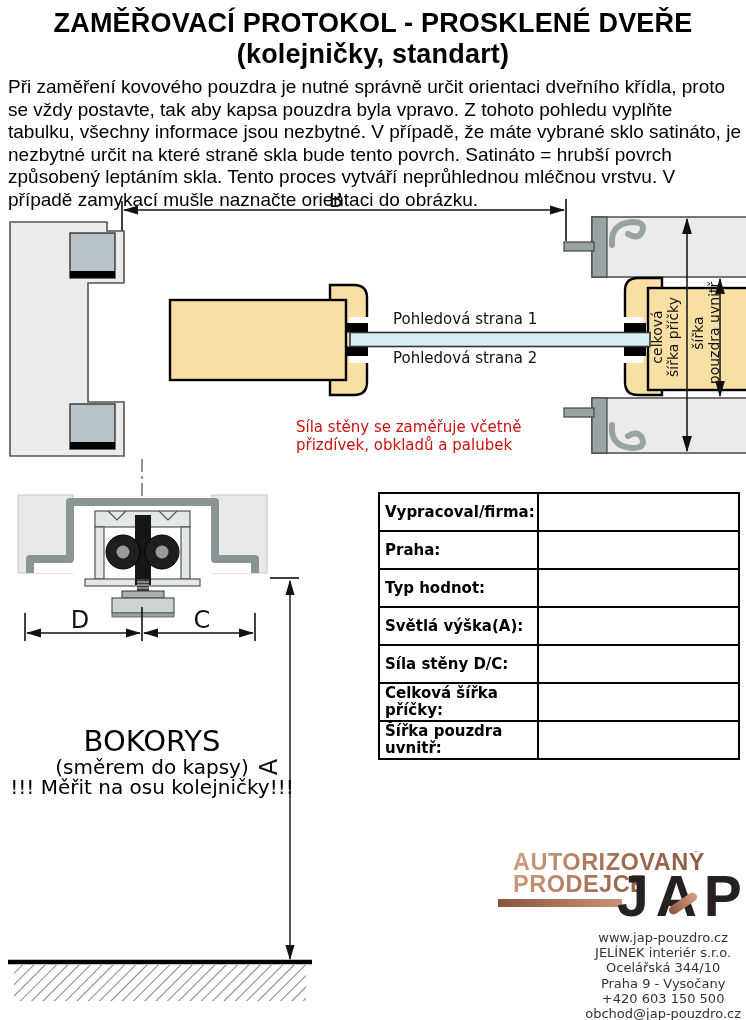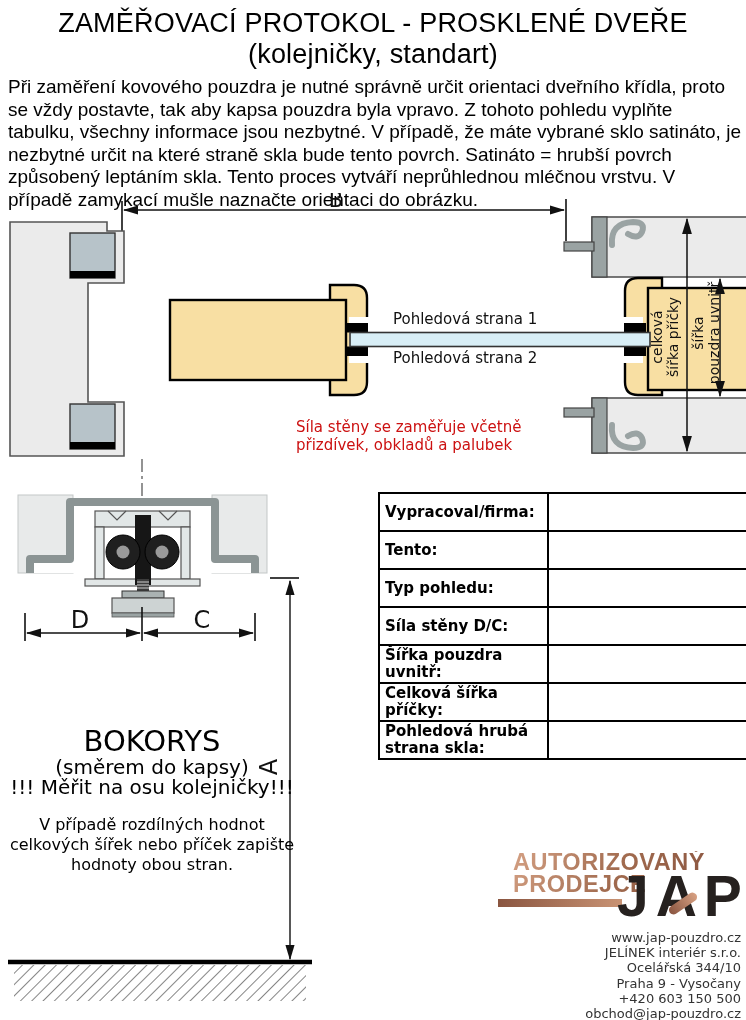--- a/index.html
+++ b/index.html
@@ -2,37 +2,37 @@
 <html><head>
 <meta charset="utf-8">
 <style>
   html,body{margin:0;padding:0;}
   body{
     width:746px;height:1020px;position:relative;background:#ffffff;
     font-family:"DejaVu Sans",sans-serif;color:#000;overflow:hidden;
   }
   .title{
     position:absolute;top:8px;left:0;width:746px;text-align:center;
-    font-family:"Liberation Sans",sans-serif;font-weight:normal;
+    font-family:"Liberation Sans",sans-serif;font-weight:bold;
     font-size:27px;line-height:31px;letter-spacing:0.2px;
   }
   .intro{
     position:absolute;top:76px;left:8px;width:733px;
     font-family:"Liberation Sans",sans-serif;font-size:19px;line-height:22.6px;
   }
   .svg-abs{position:absolute;}
   
   table.form-table{
     position:absolute;left:378px;top:492px;border-collapse:collapse;
     table-layout:fixed;width:359px;
   }
   table.form-table td{border:2px solid #000;height:34px;vertical-align:middle;}
   td.lbl{
     width:150px;font-weight:bold;font-size:15px;line-height:17px;
-    padding:1px 12px 1px 5px;font-family:"DejaVu Sans",sans-serif;
+    padding:1px 2px 1px 5px;font-family:"DejaVu Sans",sans-serif;
   }
   td.val{width:197px;}
   
   .bokorys{
     position:absolute;left:2px;top:724px;width:300px;text-align:center;
     font-family:"DejaVu Sans",sans-serif;
   }
   .bokorys-title{font-size:29px;line-height:34px;}
   .bokorys-sub{font-size:20px;line-height:19.5px;}
   .bokorys-note{font-size:16px;line-height:20px;margin-top:18px;}
@@ -52,21 +52,21 @@
     position:absolute;left:617px;top:866px;
     font-family:"Liberation Sans",sans-serif;font-weight:bold;
     font-size:57px;line-height:60px;letter-spacing:7px;color:#26211f;
   }
   .jap-slash{
     position:absolute;left:667px;top:899px;width:32px;height:9px;
     background:linear-gradient(90deg,#8a5540,#d8a183);
     transform:rotate(-34deg);border-radius:5px;
   }
   .contact{
-    position:absolute;right:5px;top:930px;text-align:right;
+    position:absolute;right:5px;top:930px;text-align:center;
     font-size:13px;line-height:15.2px;color:#333;
     font-family:"DejaVu Sans",sans-serif;white-space:nowrap;
   }
 </style>
 </head>
 <body>
 
 <div class="title">
   <div>ZAMĚŘOVACÍ PROTOKOL - PROSKLENÉ DVEŘE</div>
   <div>(kolejničky, standart)</div>
@@ -203,51 +203,50 @@
   <g>
     <line x1="8" y1="507" x2="312" y2="507" stroke="#000" stroke-width="4.5"></line>
     <rect x="14" y="510" width="292" height="36" fill="url(#hatchP)"></rect>
   </g>
 </svg>
 
 <div class="bokorys">
   <div class="bokorys-title">BOKORYS</div>
   <div class="bokorys-sub">(směrem do kapsy)</div>
   <div class="bokorys-sub">!!! Měřit na osu kolejničky!!!</div>
-  <div class="bokorys-note">V případě rozdílných hodnot celkových šířek nebo příček zapište hodnoty obou stran.</div>
 </div>
 
 <table class="form-table">
   <tbody>
     <tr>
       <td class="lbl">Vypracoval/firma:</td>
       <td class="val"></td>
     </tr>
     <tr>
-      <td class="lbl">Tento:</td>
-      <td class="val"></td>
-    </tr>
-    <tr>
-      <td class="lbl">Typ pohledu:</td>
+      <td class="lbl">Praha:</td>
+      <td class="val"></td>
+    </tr>
+    <tr>
+      <td class="lbl">Typ hodnot:</td>
+      <td class="val"></td>
+    </tr>
+    <tr>
+      <td class="lbl">Světlá výška(A):</td>
       <td class="val"></td>
     </tr>
     <tr>
       <td class="lbl">Síla stěny D/C:</td>
       <td class="val"></td>
     </tr>
     <tr>
+      <td class="lbl">Celková šířka příčky:</td>
+      <td class="val"></td>
+    </tr>
+    <tr>
       <td class="lbl">Šířka pouzdra uvnitř:</td>
-      <td class="val"></td>
-    </tr>
-    <tr>
-      <td class="lbl">Celková šířka příčky:</td>
-      <td class="val"></td>
-    </tr>
-    <tr>
-      <td class="lbl">Pohledová hrubá strana skla:</td>
       <td class="val"></td>
     </tr>
   </tbody>
 </table>
 
 <div class="auth">
   <div>AUTORIZOVANÝ</div>
   <div>PRODEJCE</div>
 </div>
 <div class="auth-bar"></div>

